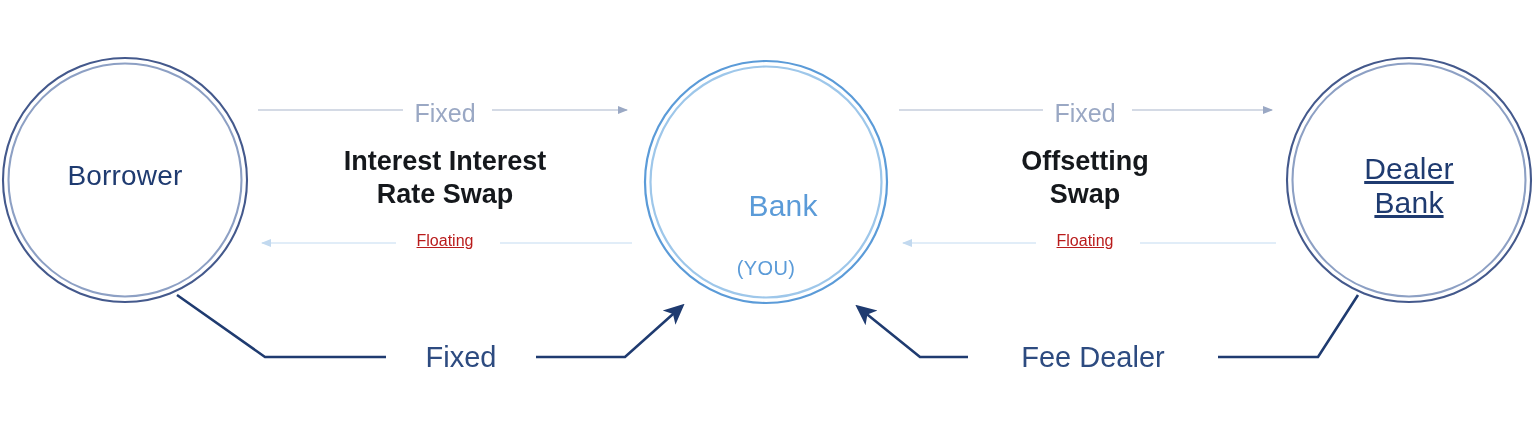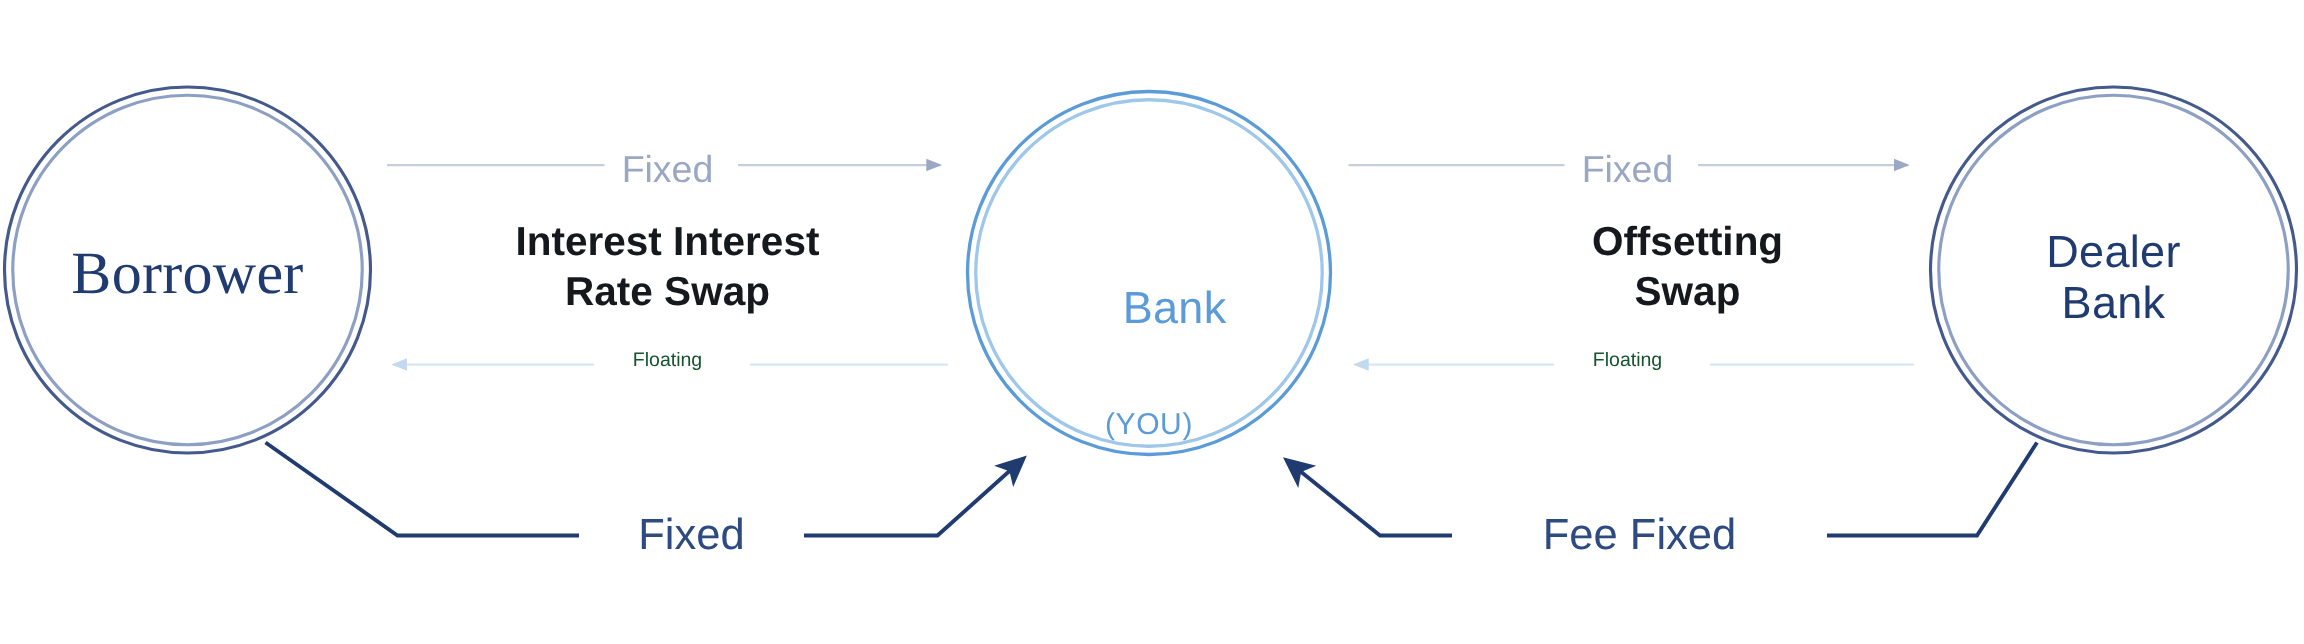--- a/index.html
+++ b/index.html
@@ -28,66 +28,67 @@
     position: absolute;
     text-align: center;
     line-height: 1.12;
     white-space: pre;
     pointer-events: none;
   }
   .node-label-borrower {
     left: 0px;
     top: 160px;
     width: 250px;
-    font-size: 40px;
+    font-size: 28px;
     color: #1f3b70;
     font-weight: 400;
     letter-spacing: 0.2px;
-    font-family: Liberation Serif, serif;
   }
   .node-label-bank {
     left: 644px;
     top: 155px;
     width: 244px;
     font-size: 30px;
     color: #5b9bd8;
     font-weight: 400;
     letter-spacing: 0.2px;
   }
   .node-sublabel-bank {
     display: block;
     font-size: 20px;
     color: #5b9bd8;
-    margin-top: 16px;
+    margin-top: 1px;
     letter-spacing: 0.4px;
   }
   .node-label-dealer {
     left: 1286px;
     top: 152px;
     width: 246px;
     font-size: 30px;
     color: #1f3b70;
     font-weight: 400;
     letter-spacing: 0.2px;
+    text-decoration: underline;
   }
   .flow-label {
     position: absolute;
     text-align: center;
     white-space: pre;
     pointer-events: none;
   }
   .flow-fixed {
     font-size: 25px;
     color: #9aa8c4;
     font-weight: 400;
   }
   .flow-floating {
-    font-size: 13px;
-    color: #14532d;
-    font-weight: 400;
+    font-size: 16px;
+    color: #b91c1c;
+    font-weight: 400;
+    text-decoration: underline;
   }
   .swap-title {
     position: absolute;
     text-align: center;
     font-size: 27px;
     line-height: 1.22;
     font-weight: 700;
     color: #15181c;
     white-space: pre;
     pointer-events: none;
@@ -101,21 +102,21 @@
     white-space: pre;
     pointer-events: none;
     background: #ffffff;
     padding: 0 10px;
   }
   .lbl-fixed-left  { left: 330px; top: 99px;  width: 230px; }
   .lbl-float-left  { left: 330px; top: 232px; width: 230px; }
   .lbl-fixed-right { left: 970px; top: 99px;  width: 230px; }
   .lbl-float-right { left: 970px; top: 232px; width: 230px; }
   .title-left  { left: 290px; top: 145px; width: 310px; }
-  .title-right { left: 970px; top: 145px; width: 310px; }
+  .title-right { left: 930px; top: 145px; width: 310px; }
   .callout-loan { left: 386px; top: 341px; width: 130px; }
   .callout-fee  { left: 968px; top: 341px; width: 230px; }
 </style>
 </head>
 <body>
 
 <div id="diagram-root">
 
   <svg id="diagram-svg" viewBox="0 0 1536 429">
     <defs>
@@ -195,15 +196,15 @@
   <div class="flow-label flow-floating lbl-float-right">Floating</div>
 
   <div class="swap-title title-left">Interest Interest
 Rate Swap</div>
 
   <div class="swap-title title-right">Offsetting
 Swap</div>
 
   <div class="callout-label callout-loan">Fixed</div>
 
-  <div class="callout-label callout-fee">Fee Fixed</div>
+  <div class="callout-label callout-fee">Fee Dealer</div>
 
 </div>
 
 </body></html>

